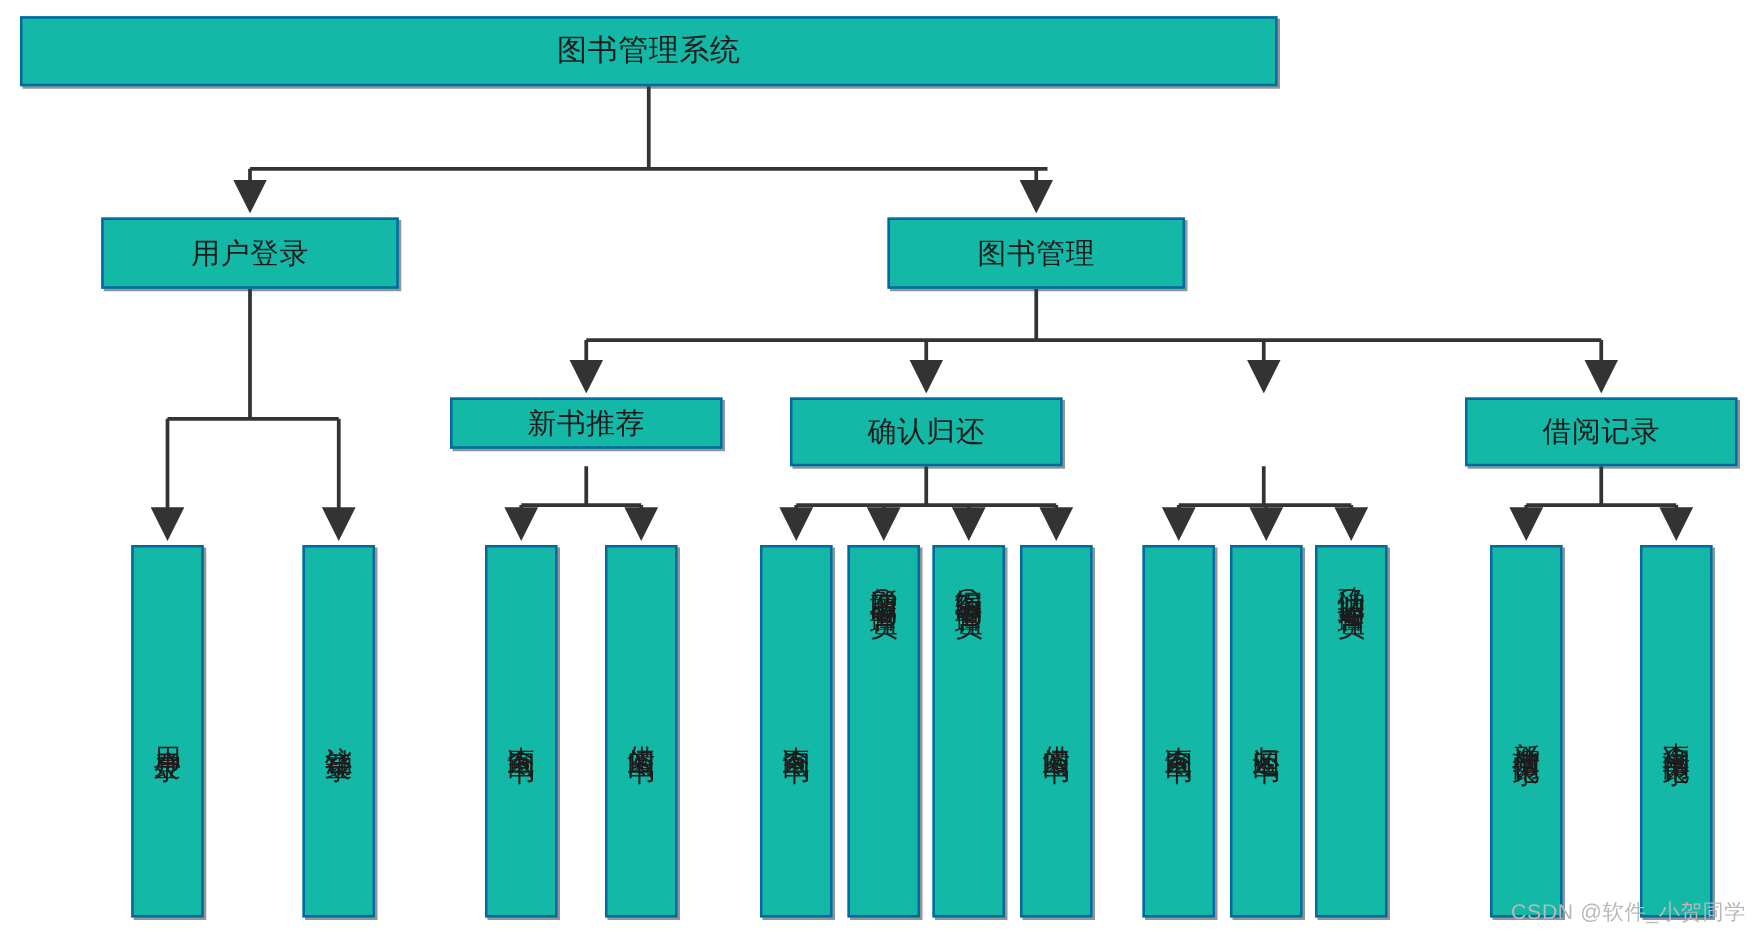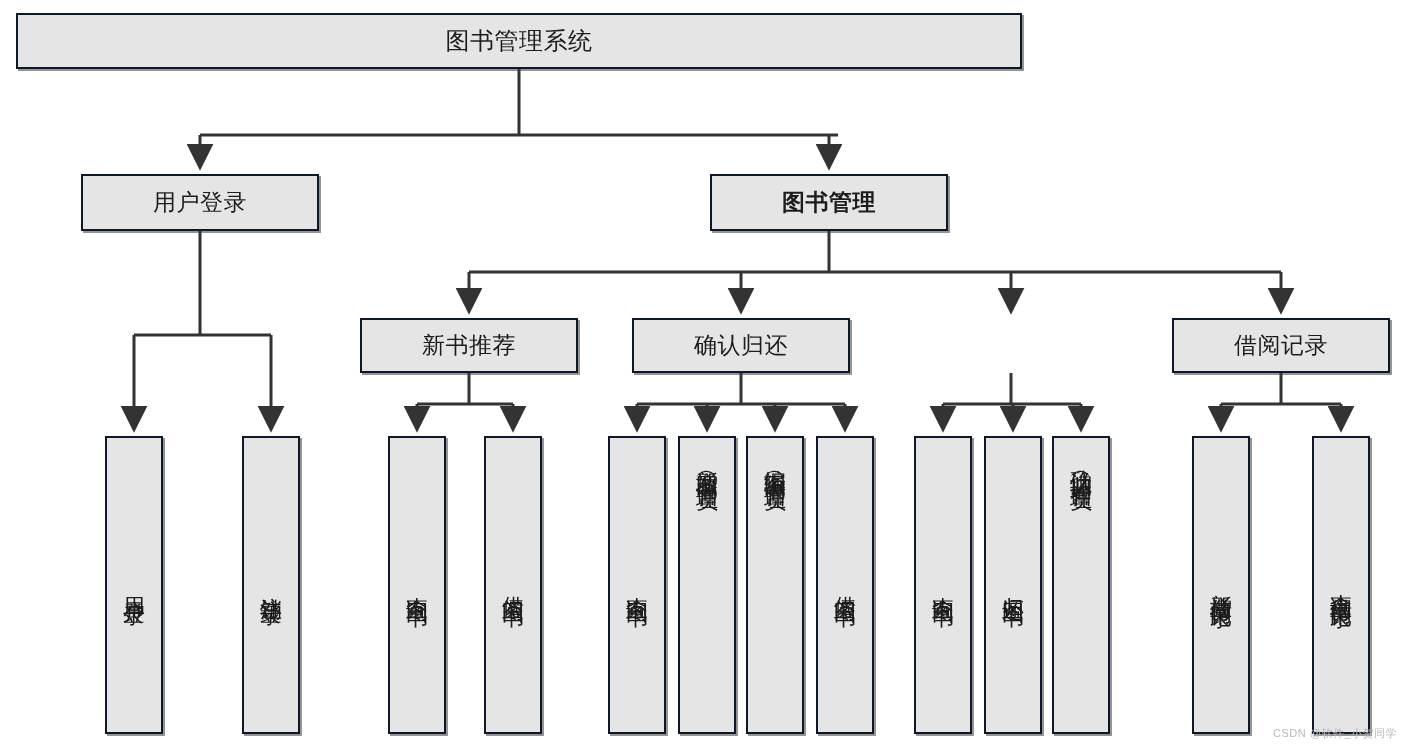--- a/index.html
+++ b/index.html
@@ -20,22 +20,22 @@
   svg#wires {
     position: absolute;
     left: 0; top: 0;
     width: 1405px;
     height: 747px;
     pointer-events: none;
   }
   .node {
     position: absolute;
     box-sizing: border-box;
-    background: #e5e5e5;
-    border: 2px solid #0f172a;
+    background: #14b8a6;
+    border: 2px solid #0369a1;
     box-shadow: 2px 2px 0 rgba(60,60,60,0.55);
     display: flex;
     align-items: center;
     justify-content: center;
     color: #1c1c1c;
   }
   .node .lbl {
     display: block;
     text-align: center;
     line-height: 1.18;
@@ -62,21 +62,21 @@
     margin: 0 auto;
   }
   .node.vert.centered {
     align-items: center;
     padding-top: 0;
   }
   .watermark {
     position: absolute;
     right: 8px;
     bottom: 6px;
-    font-size: 11px;
+    font-size: 17px;
     color: #b9b9b9;
     letter-spacing: 0.5px;
     white-space: nowrap;
     user-select: none;
   }
 </style>
 </head>
 <body>
 
 <div id="canvas">
@@ -143,25 +143,25 @@
     </g>
   </svg>
 
   <div class="node horiz root" style="left: 16px; top: 13px; width: 1006px; height: 56px;">
     <span class="lbl">图书管理系统</span>
   </div>
 
   <div class="node horiz" style="left: 81px; top: 174px; width: 238px; height: 57px;">
     <span class="lbl">用户登录</span>
   </div>
-  <div class="node horiz" style="left: 710px; top: 174px; width: 238px; height: 57px; font-weight: bold;">
+  <div class="node horiz" style="left: 710px; top: 174px; width: 238px; height: 57px;">
     <span class="lbl">图书管理</span>
   </div>
 
-  <div class="node horiz" style="left: 360px; top: 318px; width: 218px; height: 55px;">
+  <div class="node horiz" style="left: 360px; top: 318px; width: 218px; height: 41px;">
     <span class="lbl">新书推荐</span>
   </div>
   <div class="node horiz" style="left: 632px; top: 318px; width: 218px; height: 55px;">
     <span class="lbl">确认归还</span>
   </div>
   <div class="node horiz" style="left: 1172px; top: 318px; width: 218px; height: 55px;">
     <span class="lbl">借阅记录</span>
   </div>
 
   <div class="node vert centered" style="left: 105px; top: 436px; width: 58px; height: 298px;">

